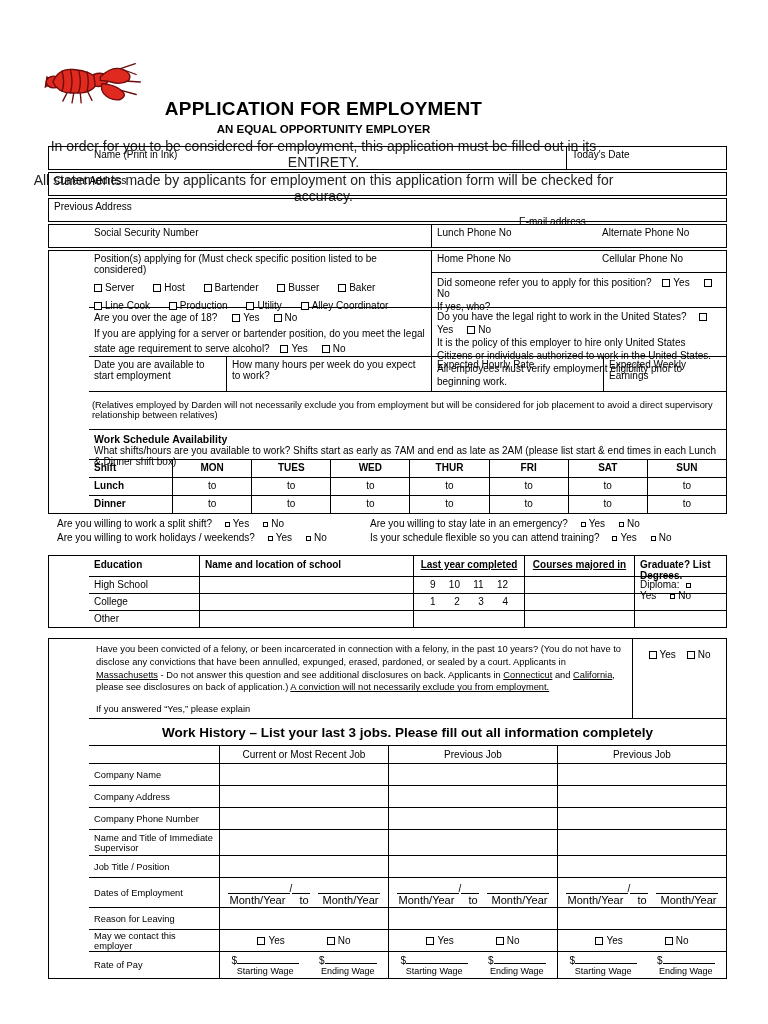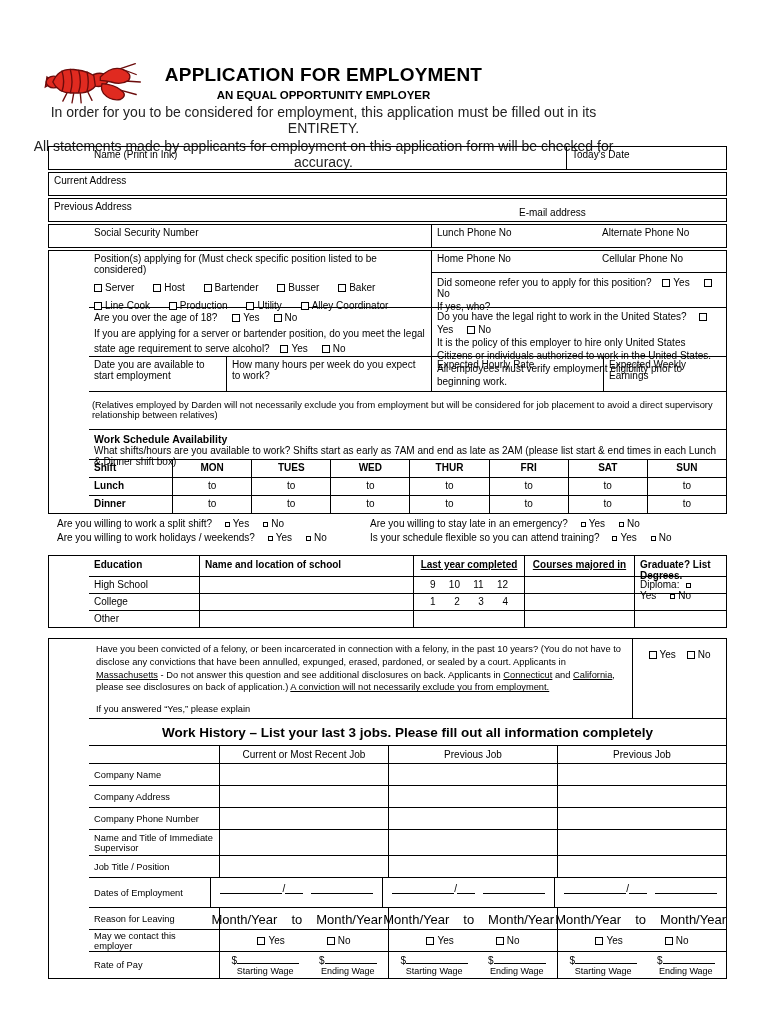--- a/index.html
+++ b/index.html
@@ -6,21 +6,21 @@
   html,body { margin:0; padding:0; background:#fff; }
   body {
     width:768px; height:1024px; position:relative;
     font-family:"Liberation Sans", sans-serif;
     font-size:10px; color:#000; overflow:hidden;
   }
   .abs { position:absolute; }
 
   
   #logo { position:absolute; left:42px; top:54px; width:100px; height:66px; }
-  #head { position:absolute; left:0; top:64px; width:617px; text-align:center;padding-left:30px; }
+  #head { position:absolute; left:0; top:98px; width:617px; text-align:center;padding-left:30px; }
   .title { font-size:19px; font-weight:bold; letter-spacing:.2px; margin:0 0 3px; }
   .subtitle { font-size:11.5px; font-weight:bold; margin:0 0 3px; }
   .headline { font-size:14px; margin:0 0 2px; color:#222; }
 
   
   #form { position:absolute; left:48px; top:146px; width:679px; }
   .box { border:1px solid #000;padding-left:40px; }
   .mb2 { margin-bottom:2px; }
   .row { display:flex; }
   .bt { border-top:1px solid #000; }
@@ -67,21 +67,21 @@
   .wh-title { height:27px; display:flex; align-items:center; justify-content:center;
               font-size:13.5px; font-weight:bold; }
   .wh-lab { width:130px; padding:3px 5px; font-size:9.3px; display:flex; align-items:center; }
   .wh-col { flex:1; }
   .wh-head { text-align:center; padding:3px 0; }
   .ckrow { display:flex; justify-content:center; align-items:center; gap:42px; }
   .paycell { display:flex; justify-content:center; gap:20px; padding-top:3px; }
   .paygrp { text-align:center; font-size:9px; }
   .datecell { padding-top:5px; }
   .dl1 { display:flex; justify-content:center; align-items:flex-end; }
-  .dl2 { display:flex; justify-content:center; gap:14px; font-size:13px; margin-top:18px; }
+  .dl2 { display:flex; justify-content:center; gap:14px; font-size:11px; margin-top:0; }
 </style>
 </head>
 <body>
 
 <div id="logo">
   <svg viewBox="0 0 120 72" width="100" height="66">
     <g stroke="#6b0b0b" stroke-width="1.6" fill="#e02a20" stroke-linecap="round">
       <path d="M70 22 L112 8" fill="none"></path>
       <path d="M72 27 L118 30" fill="none"></path>
       <path d="M6 24 L14 30 L4 36 Z"></path>
@@ -115,21 +115,21 @@
       <span>Today's Date</span>
     </div>
   </div>
 
   <div class="box mb2 h24 cell">
     <span>Current Address</span>
   </div>
 
   <div class="box mb2 h24 cell" style="position:relative">
     <span>Previous Address</span>
-    <span class="abs" style="left:470px; top:8px">
+    <span class="abs" style="left:470px; top:17px">
       <span>E-mail address</span>
     </span>
   </div>
 
   <div class="box mb2 row h24">
     <div class="cell" style="width:342px">
       <span>Social Security Number</span>
     </div>
     <div class="cell bl row" style="flex:1">
       <span style="width:165px">

